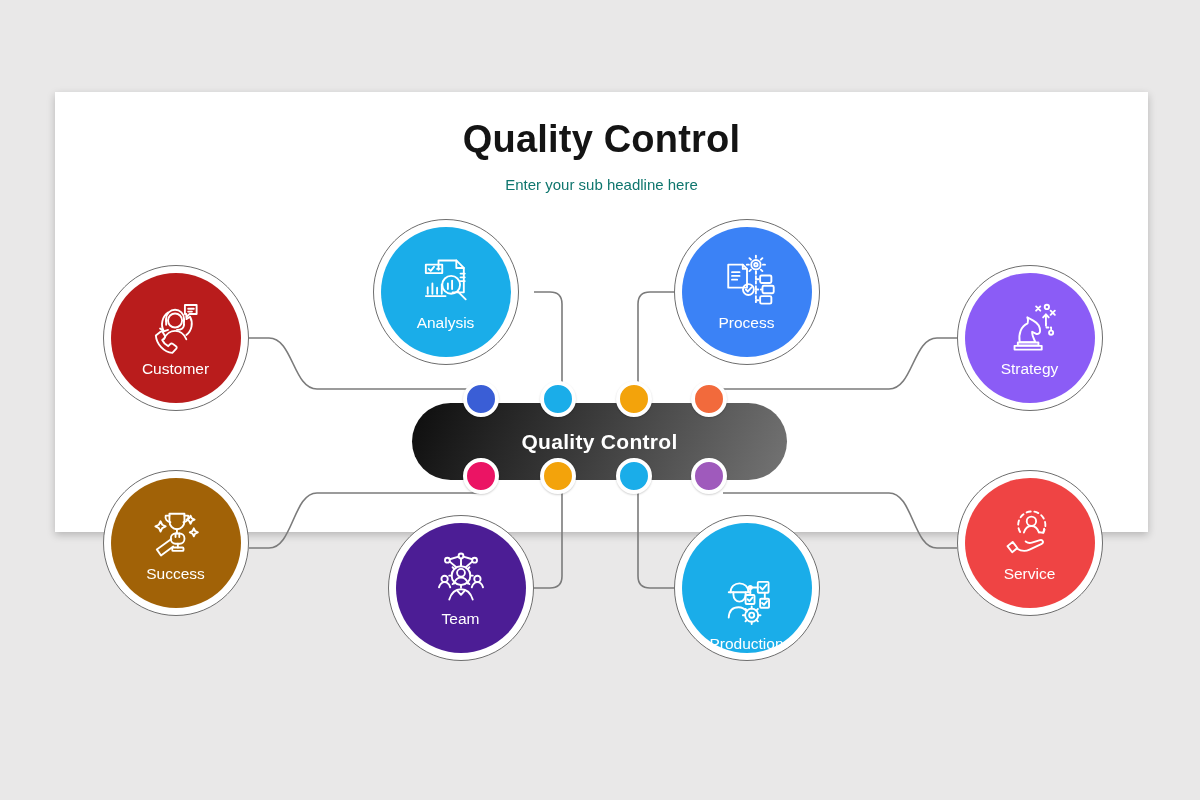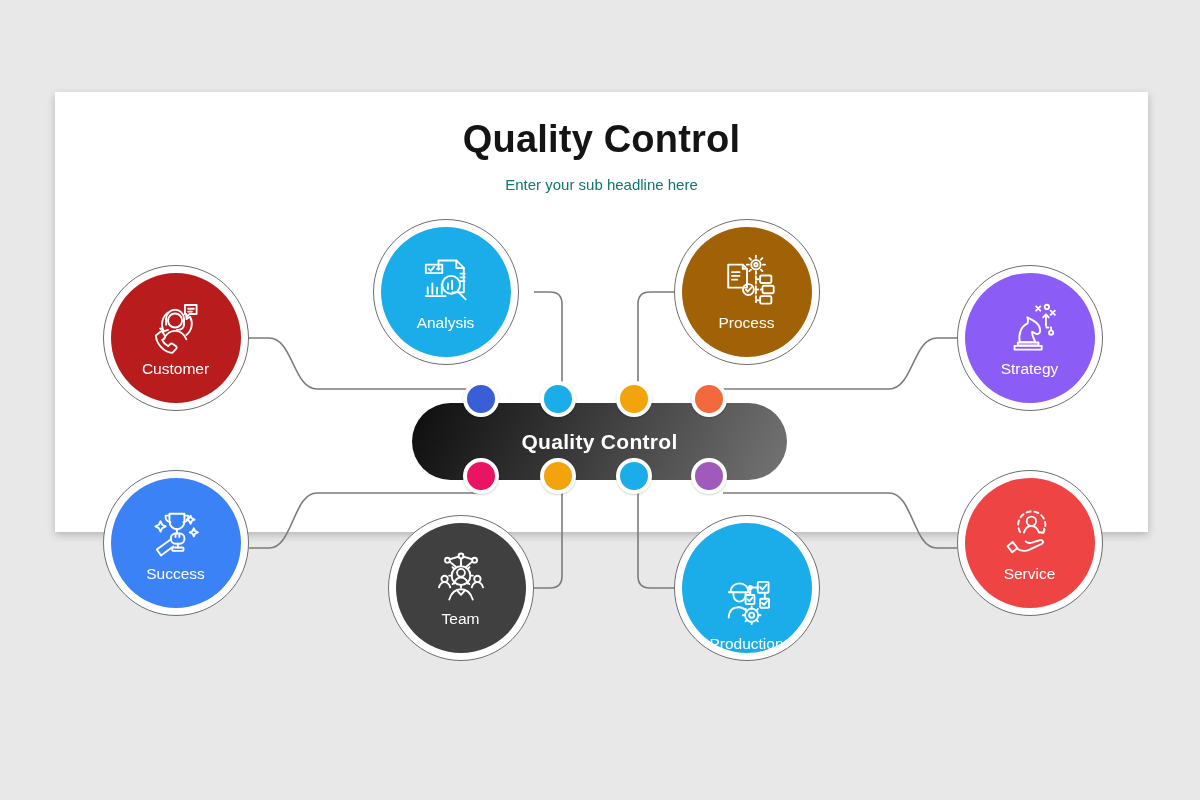--- a/index.html
+++ b/index.html
@@ -117,21 +117,21 @@
         <path d="M10.5 47 h21"></path>
         <circle cx="37.5" cy="35" r="9.5"></circle>
         <path d="M44.5 42 l8.5 8.5"></path>
         <path d="M34 39.5 v-6 M38.5 39.5 v-9"></path>
       </svg>
       <span class="node-label">Analysis</span>
     </div>
   </div>
 
   <div class="node n2" style="border-color: rgb(110, 110, 110);">
-    <div class="node-inner" style="background: #a16207;">
+    <div class="node-inner" style="background: #3b82f6;">
       <svg class="icon" viewBox="0 0 64 64">
         <path d="M12 13.5 h15.5 l4.5 4.5 v20 h-20 z"></path>
         <path d="M27.5 13.5 v4.5 h4.5"></path>
         <path d="M16 21.5 h8 M16 25.5 h8 M16 29.5 h5.5"></path>
         <circle cx="41.5" cy="13.5" r="5"></circle>
           <circle cx="41.5" cy="13.5" r="1.8"></circle>
         <path d="M41.5 6 v-2.2 M41.5 21 v2.2 M34 13.5 h-2.2 M49 13.5 h2.2 M36.2 8.2 l-1.6 -1.6 M46.8 8.2 l1.6 -1.6 M36.2 18.8 l-1.6 1.6 M46.8 18.8 l1.6 1.6"></path>
         <circle cx="33.5" cy="40" r="5.8"></circle>
         <path d="M30.8 40 l2.1 2.1 4 -4.5"></path>
         <path stroke-dasharray="2.5 2.8" d="M41.5 20.5 v33 M41.5 29 h4 M41.5 40 h6.5 M41.5 51.5 h4"></path>
@@ -154,40 +154,40 @@
         <path d="M54 13.5 l4.5 4.5 M58.5 13.5 l-4.5 4.5"></path>
         <path d="M49 27.5 V17.5 M49 17.5 l-3 3.2 M49 17.5 l3 3.2"></path>
         <path stroke-dasharray="2 2.6" d="M49 27.5 v4 h5.5 v3"></path>
         <circle cx="54.5" cy="37" r="2.2"></circle>
       </svg>
       <span class="node-label">Strategy</span>
     </div>
   </div>
 
   <div class="node n4" style="border-color: rgb(110, 110, 110);">
-    <div class="node-inner" style="background: #3b82f6;">
+    <div class="node-inner" style="background: #a16207;">
       <svg class="icon" viewBox="0 0 64 64">
         <path d="M25 11.5 h16 v7.5 c0 5.5 -3.5 9 -8 9 c-4.5 0 -8 -3.5 -8 -9 z"></path>
         <path d="M25 13.5 h-4 a5.5 5.5 0 0 0 5 7 M41 13.5 h4 a5.5 5.5 0 0 1 -5 7"></path>
         <path d="M33 28 v4.5"></path>
         <rect x="26.5" y="32.5" width="14.5" height="11" rx="5"></rect>
         <path d="M31.5 32.5 v3.8 M35.5 32.5 v3.8"></path>
         <path d="M11.5 49.5 l15.5 -11 M16 56 l13 -9.5 M11.5 49.5 l4.5 6.5"></path>
         <path d="M34 43.5 v4"></path>
         <rect x="28" y="47.5" width="12" height="3.5" rx="1"></rect>
         <path d="M15.5 19.5 l1.8 3.7 3.7 1.8 -3.7 1.8 -1.8 3.7 -1.8 -3.7 -3.7 -1.8 3.7 -1.8 z"></path>
         <path d="M47.5 13.5 l1.4 2.9 2.9 1.4 -2.9 1.4 -1.4 2.9 -1.4 -2.9 -2.9 -1.4 2.9 -1.4 z"></path>
         <path d="M51 27 l1.4 2.9 2.9 1.4 -2.9 1.4 -1.4 2.9 -1.4 -2.9 -2.9 -1.4 2.9 -1.4 z"></path>
       </svg>
       <span class="node-label">Success</span>
     </div>
   </div>
 
   <div class="node n5" style="border-color: rgb(110, 110, 110);">
-    <div class="node-inner" style="background: #404040;">
+    <div class="node-inner" style="background: #4c1d95;">
       <svg class="icon" viewBox="0 0 64 64">
         <circle cx="17.5" cy="13" r="2.6"></circle>
           <circle cx="32" cy="8.5" r="2.6"></circle>
           <circle cx="46.5" cy="13" r="2.6"></circle>
         <path d="M20 14.5 l7 6 M32 11.2 v6.5 M44 14.5 l-7 6 M20 12 l9.5 -2.8 M34.5 9.2 l9.5 2.8"></path>
         <circle cx="32" cy="29.5" r="10"></circle>
         <path d="M32 19.5 v-2.6 M32 39.5 v2.6 M22 29.5 h-2.6 M42 29.5 h2.6 M24.9 22.4 l-1.9 -1.9 M39.1 22.4 l1.9 -1.9 M24.9 36.6 l-1.9 1.9 M39.1 36.6 l1.9 1.9"></path>
         <circle cx="32" cy="26.5" r="4.2"></circle>
         <path d="M24.5 38 c1.5 -4.5 4.5 -6.5 7.5 -6.5 c3 0 6 2 7.5 6.5"></path>
         <circle cx="14.5" cy="33" r="3.4"></circle>

